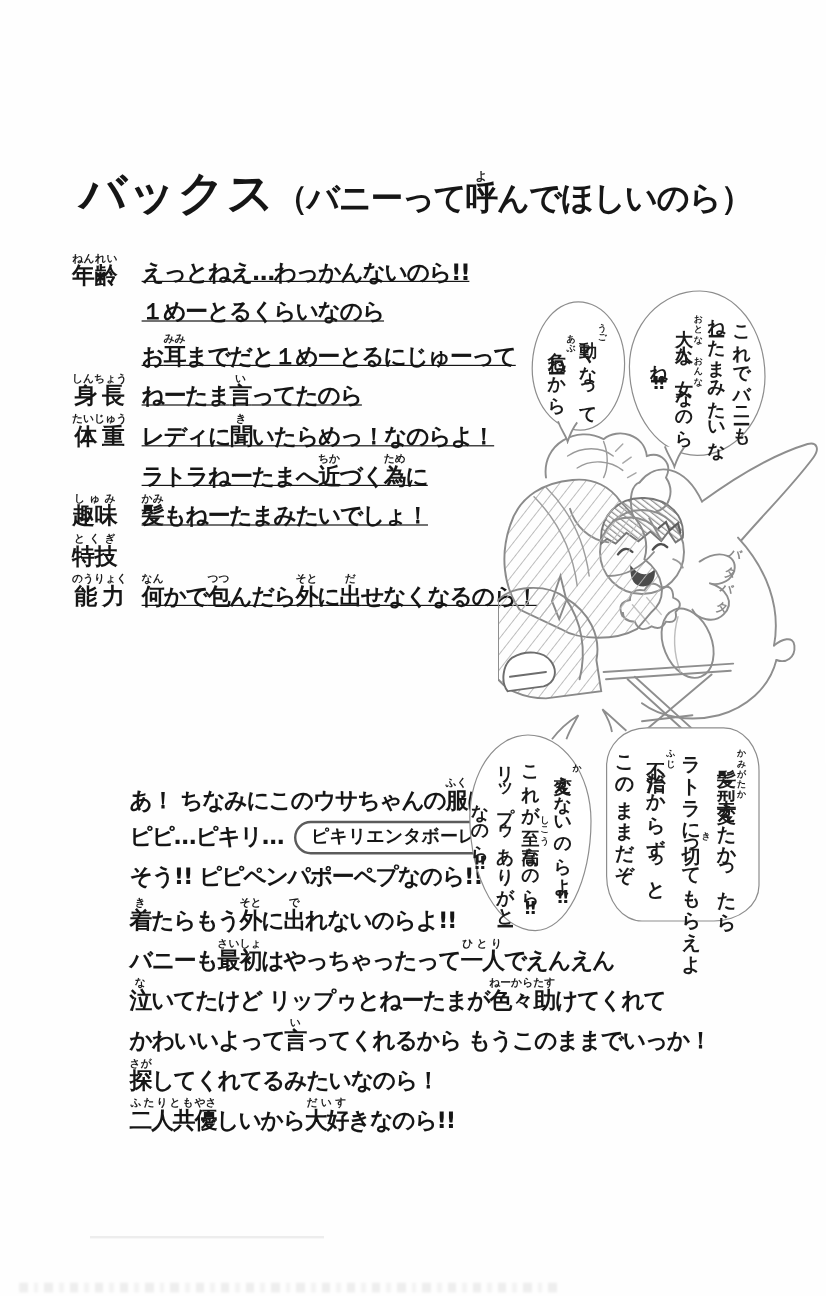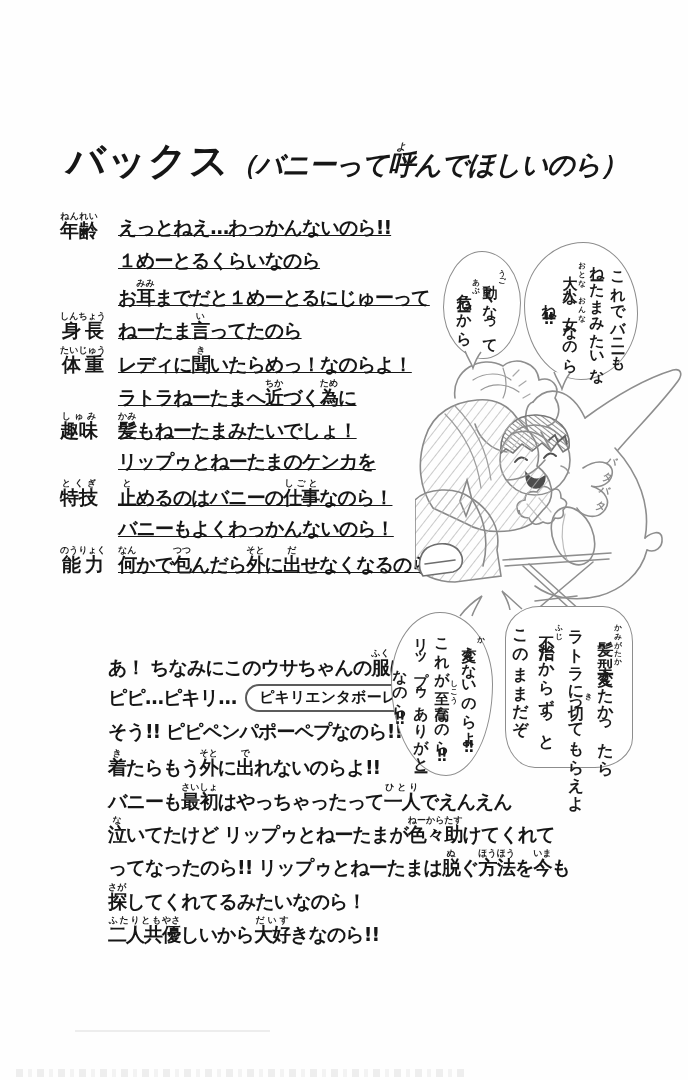--- a/index.html
+++ b/index.html
@@ -1,21 +1,21 @@
 <!DOCTYPE html>
 <html lang="ja"><head>
 <meta charset="utf-8">
 <style>
   html,body{margin:0;padding:0;background:#fff;}
   .page{position:relative;width:688px;height:1080px;background:#fefefee0;overflow:hidden;
         font-family:"DejaVu Sans",sans-serif;color:#161616;}
   
   .title{position:absolute;left:66px;top:134px;display:flex;align-items:baseline;white-space:nowrap;justify-content:flex-end;}
   .title-main{font-size:39px;font-weight:bold;letter-spacing:1px;}
-  .title-sub{font-size:27px;font-weight:bold;letter-spacing:-1px;font-style:italic;}
+  .title-sub{font-size:27px;font-weight:bold;letter-spacing:-1px;}
   .title-sub rt{font-size:10px;}
   
   ruby{ruby-position:over;}
   rt{font-weight:bold;color:#1c1c1c;font-size:9px;letter-spacing:0;line-height:1;}
   
   .profile{position:absolute;left:60px;top:211px;}
   .prow{display:flex;align-items:flex-end;}
   .plabel{flex:none;width:52px;font-size:19px;font-weight:bold;line-height:33.4px;height:33.4px;letter-spacing:0;}
   .plines{margin-left:6px;text-decoration:underline;}
   .pline,.nline{font-size:19px;font-weight:bold;line-height:33.4px;height:33.4px;white-space:nowrap;letter-spacing:-1px;}
@@ -92,31 +92,25 @@
       <div class="prow">
         <div class="plabel"><ruby>趣味<rt>しゅみ</rt></ruby></div>
         <div class="plines">
 
         <div class="pline">ラトラねーたまへ<ruby>近<rt>ちか</rt></ruby>づく<ruby>為<rt>ため</rt></ruby>に</div>
           <div class="pline"><ruby>髪<rt>かみ</rt></ruby>もねーたまみたいでしょ！</div>
         </div>
       </div>
       <div class="prow">
         <div class="plabel"><ruby>特技<rt>とくぎ</rt></ruby></div>
-        <div class="plines">
-
-        <div class="pline">リップゥとねーたまのケンカを</div>
-          <div class="pline"><ruby>止<rt>と</rt></ruby>めるのはバニーの<ruby>仕事<rt>しごと</rt></ruby>なのら！</div>
-        </div>
       </div>
       <div class="prow">
         <div class="plabel"><ruby>能力<rt>のうりょく</rt></ruby></div>
         <div class="plines">
 
-        <div class="pline">バニーもよくわっかんないのら！</div>
           <div class="pline"><ruby>何<rt>なん</rt></ruby>かで<ruby>包<rt>つつ</rt></ruby>んだら<ruby>外<rt>そと</rt></ruby>に<ruby>出<rt>だ</rt></ruby>せなくなるのら！</div>
         </div>
       </div>
     </section>
 
   <div class="sketch">
     <svg width="273" height="292" viewBox="0 0 273 292">
       <defs>
         <pattern id="hatch" width="8" height="8" patternUnits="userSpaceOnUse" patternTransform="rotate(38)">
           <line x1="0" y1="0" x2="0" y2="8" stroke="#b8b8b8" stroke-width="1.5"></line>
@@ -241,21 +235,21 @@
           <path d="M31,22 q3,2 4,5"></path>
         </g>
       </svg>
     </div>
     <div>
 
     <div class="nline">そう!! ピピペンパポーペプなのら!!</div>
         <div class="nline"><ruby>着<rt>き</rt></ruby>たらもう<ruby>外<rt>そと</rt></ruby>に<ruby>出<rt>で</rt></ruby>れないのらよ!!</div>
         <div class="nline">バニーも<ruby>最初<rt>さいしょ</rt></ruby>はやっちゃったって<ruby>一人<rt>ひとり</rt></ruby>でえんえん</div>
         <div class="nline"><ruby>泣<rt>な</rt></ruby>いてたけど リップゥとねーたまが<ruby>色々<rt>ねーから</rt></ruby><ruby>助<rt>たす</rt></ruby>けてくれて</div>
-        <div class="nline">ってなったのら!! リップゥとねーたまは<ruby>脱<rt>ぬ</rt></ruby>ぐ<ruby>方法<rt>ほうほう</rt></ruby>を<ruby>今<rt>いま</rt></ruby>も</div>
+        <div class="nline">かわいいよって<ruby>言<rt>い</rt></ruby>ってくれるから もうこのままでいっか！</div>
         <div class="nline"><ruby>探<rt>さが</rt></ruby>してくれてるみたいなのら！</div>
         <div class="nline"><ruby>二人共<rt>ふたりとも</rt></ruby><ruby>優<rt>やさ</rt></ruby>しいから<ruby>大好<rt>だいす</rt></ruby>きなのら!!</div>
       </div>
   </section>
 
   <div class="bleed-line"></div>
   <div class="bleed-strip"></div>
 </div>
 
 </body></html>

